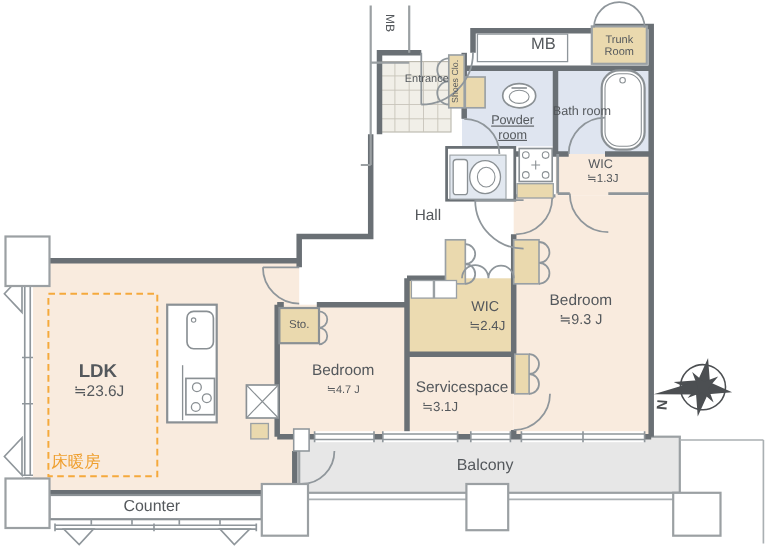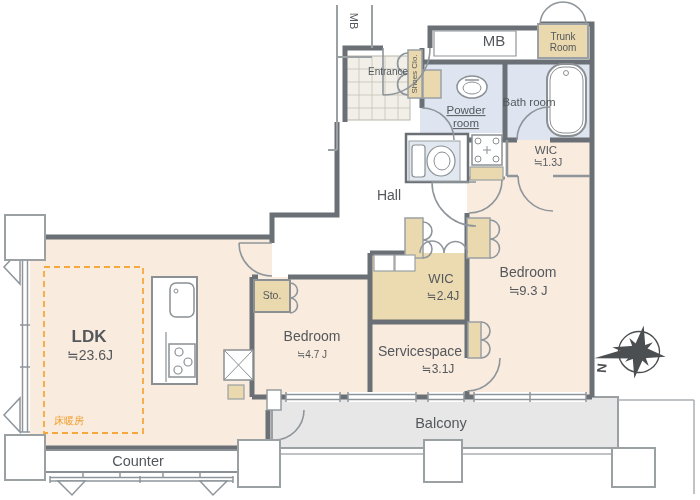--- a/index.html
+++ b/index.html
@@ -209,21 +209,21 @@
   <div class="lbl b" style="left:89px;top:337px;font-size:17px;">LDK</div>
   <div class="lbl" style="left:90px;top:356px;font-size:14px;">≒23.6J</div>
 
   <div class="lbl" style="left:528px;top:273px;font-size:14px;">Bedroom</div>
   <div class="lbl" style="left:528px;top:291px;font-size:13px;">≒9.3 J</div>
 
   <div class="lbl" style="left:312px;top:337px;font-size:14px;">Bedroom</div>
   <div class="lbl" style="left:312px;top:355px;font-size:10px;">≒4.7 J</div>
 
   <div class="lbl" style="left:420px;top:352px;font-size:14px;">Servicespace</div>
-  <div class="lbl" style="left:438px;top:370px;font-size:12px;">≒3.1J</div>
+  <div class="lbl" style="left:400px;top:370px;font-size:12px;">≒3.1J</div>
 
   <div class="lbl" style="left:441px;top:279px;font-size:13px;">WIC</div>
   <div class="lbl" style="left:443px;top:297px;font-size:12px;">≒2.4J</div>
 
   <div class="lbl" style="left:546px;top:150px;font-size:11.5px;">WIC</div>
   <div class="lbl" style="left:548px;top:163px;font-size:10.5px;">≒1.3J</div>
 
   <div class="lbl" style="left:389px;top:196px;font-size:14px;">Hall</div>
   <div class="lbl" style="left:388px;top:72px;font-size:10px;">Entrance</div>
   <div class="lbl rotm90" style="left:415px;top:74px;font-size:8px;">Shoes Clo.</div>
@@ -232,15 +232,15 @@
   <div class="lbl wrap" style="left:529px;top:102px;font-size:11.5px;width:60px;">Bath room</div>
   <div class="lbl wrap" style="left:563px;top:42px;font-size:10px;width:40px;">Trunk Room</div>
 
   <div class="lbl" style="left:272px;top:296px;font-size:10.5px;">Sto.</div>
   <div class="lbl" style="left:441px;top:423px;font-size:14.5px;">Balcony</div>
   <div class="lbl" style="left:138px;top:461px;font-size:14.5px;">Counter</div>
 
   <div class="lbl" style="left:494px;top:41px;font-size:15px;">MB</div>
   <div class="lbl rot90" style="left:354px;top:21px;font-size:11px;">MB</div>
 
-  <div class="lbl orange" style="left:69px;top:421px;font-size:10px;">床暖房</div>
+  <div class="lbl orange" style="left:69px;top:421px;font-size:15px;">床暖房</div>
   <div class="lbl rot95 b" style="left:601px;top:368px;font-size:13px;color:#4c4f52;">N</div>
 </div>
 
 </body></html>

